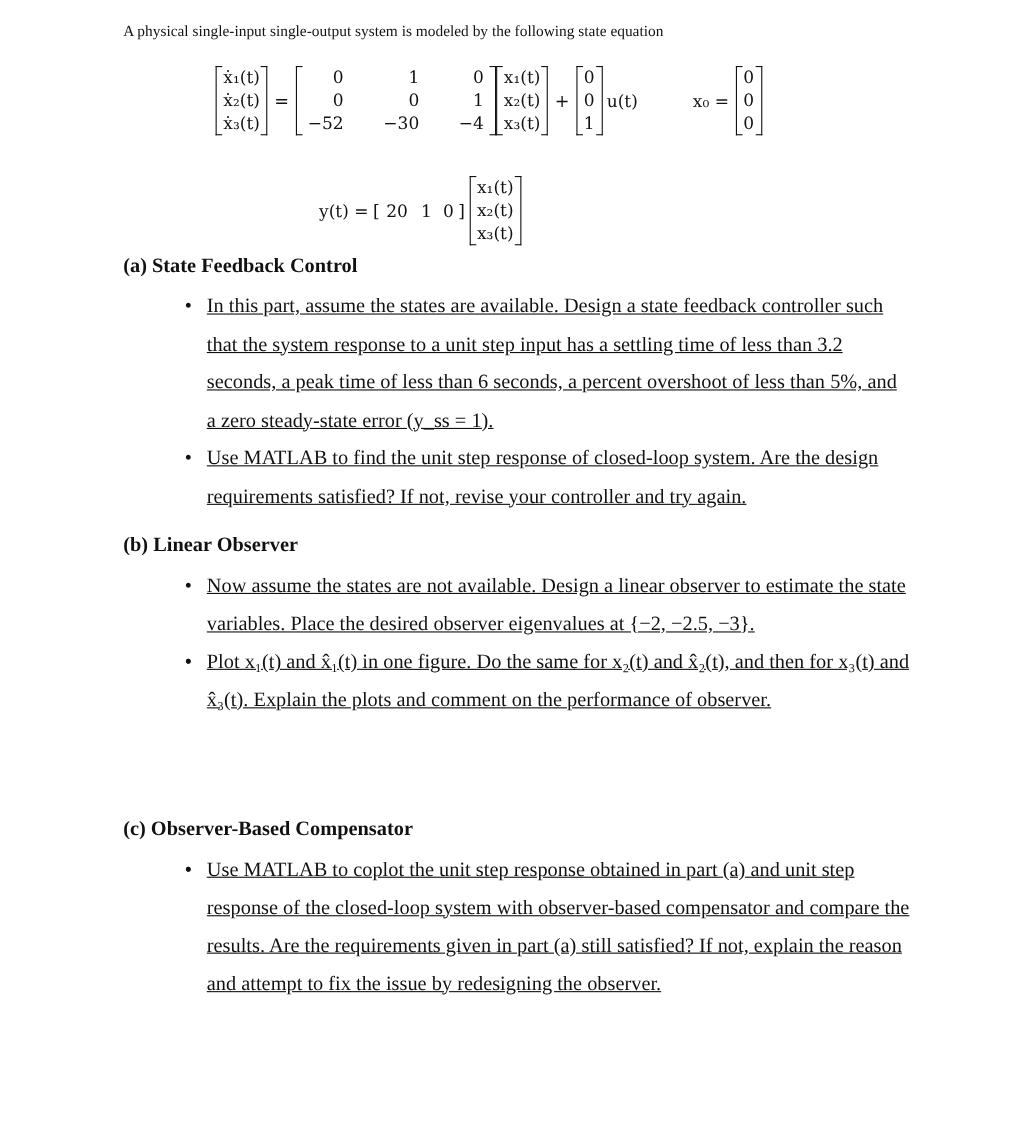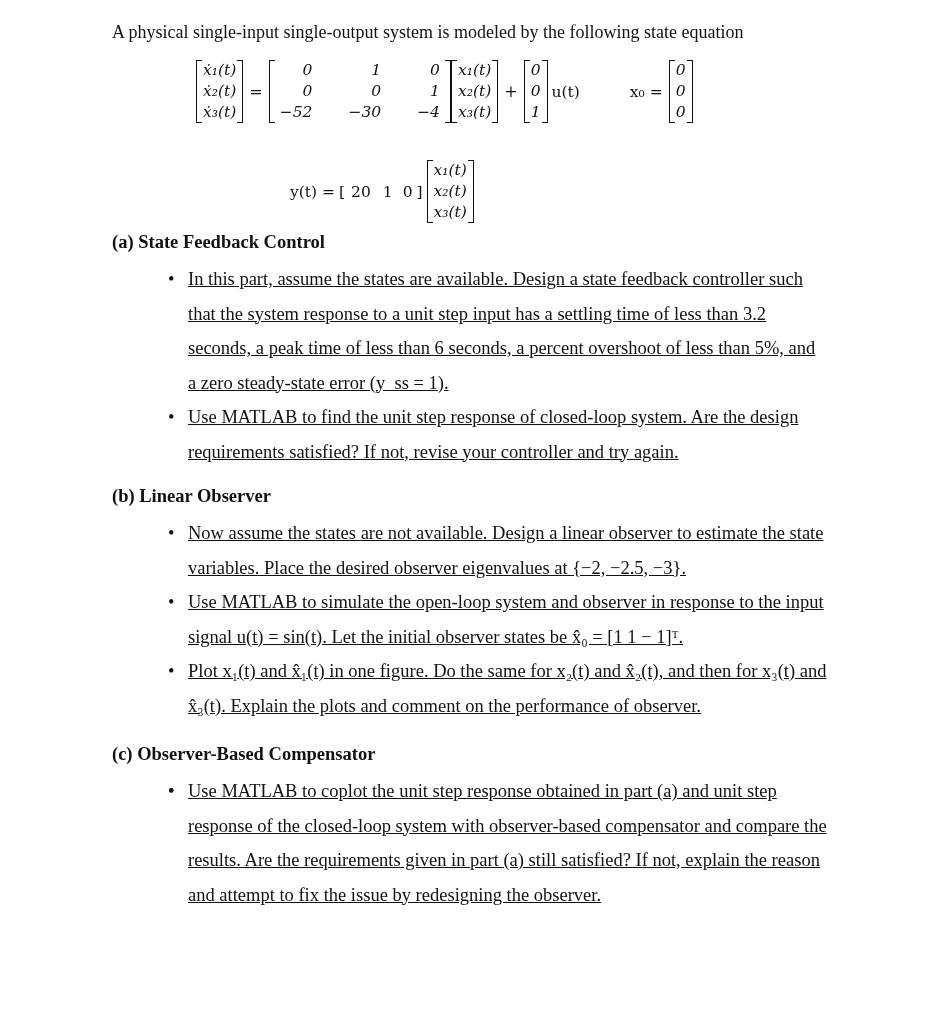--- a/index.html
+++ b/index.html
@@ -1,27 +1,27 @@
 <!DOCTYPE html>
 <html><head>
 <meta charset="utf-8">
 <style>
   html, body { margin:0; padding:0; background:#ffffff; }
   body { width:927px; height:1024px; position:relative; overflow:hidden;
          font-family:"Liberation Serif", serif; color:#111; }
-  .intro { position:absolute; left:112px; top:22px; font-size:18px; white-space:nowrap; }
+  .intro { position:absolute; left:112px; top:22px; font-size:14px; white-space:nowrap; }
   .math { font-family:"DejaVu Serif", serif; font-size:15.5px; }
   .it { }
   .eqrow { position:absolute; display:flex; align-items:center; }
   .mat { display:inline-flex; position:relative; padding:0 5px; }
   .mat::before, .mat::after { content:""; position:absolute; top:0; bottom:0; width:5px;
       border:1.4px solid #111; }
   .mat::before { left:0; border-right:none; }
   .mat::after { right:0; border-left:none; }
-  .mat table { border-collapse:collapse;font-style:italic; }
+  .mat table { border-collapse:collapse; }
   .mat td { padding:0 6px; height:21px; line-height:21px; text-align:right; font-size:15.5px;
             font-family:"DejaVu Serif", serif; }
   .mat.vec td { text-align:left; padding:0 2px; }
   .op { margin:0 6px; font-family:"DejaVu Serif", serif; font-size:16px; }
   .head { position:absolute; left:112px; font-weight:bold; font-size:18.5px; white-space:nowrap; }
   .bullets { position:absolute; left:168px; width:660px; font-size:18.5px; line-height:34.5px; }
   .bullet { position:relative; padding-left:20px; margin:0; }
   .bullet .dot { position:absolute; left:0; top:0; }
   .para-text { text-align:justify;text-decoration:underline; }
 </style>
@@ -144,21 +144,21 @@
 
 <div class="head" style="top:232px;text-align:center;">(a) State Feedback Control</div>
 <div class="bullets" style="top:262px;">
   <p class="bullet"><span class="dot">•</span><span class="para-text">In this part, assume the states are available. Design a state feedback controller such that the system response to a unit step input has a settling time of less than 3.2 seconds, a peak time of less than 6 seconds, a percent overshoot of less than 5%, and a zero steady-state error (y_ss = 1).</span></p>
   <p class="bullet"><span class="dot">•</span><span class="para-text">Use MATLAB to find the unit step response of closed-loop system. Are the design requirements satisfied? If not, revise your controller and try again.</span></p>
 </div>
 
 <div class="head" style="top:486px;">(b) Linear Observer</div>
 <div class="bullets" style="top:516px;">
   <p class="bullet"><span class="dot">•</span><span class="para-text">Now assume the states are not available. Design a linear observer to estimate the state variables. Place the desired observer eigenvalues at {−2, −2.5, −3}.</span></p>
-  <p class="bullet"><span class="dot">•</span><span class="para-text">Use MATLAB to simulate the open-loop system and observer in response to the input signal u(t) = sin(t). Let the initial observer states be x̂₀ = [1 1 − 1]ᵀ.</span></p>
+  <p class="bullet"><span class="dot">•</span></p>
   <p class="bullet"><span class="dot">•</span><span class="para-text">Plot x₁(t) and x̂₁(t) in one figure. Do the same for x₂(t) and x̂₂(t), and then for x₃(t) and x̂₃(t). Explain the plots and comment on the performance of observer.</span></p>
 </div>
 
 <div class="head" style="top:744px;">(c) Observer-Based Compensator</div>
 <div class="bullets" style="top:774px;">
   <p class="bullet"><span class="dot">•</span></p>
   <p class="bullet"><span class="dot">•</span><span class="para-text">Use MATLAB to coplot the unit step response obtained in part (a) and unit step response of the closed-loop system with observer-based compensator and compare the results. Are the requirements given in part (a) still satisfied? If not, explain the reason and attempt to fix the issue by redesigning the observer.</span></p>
 </div>
 
 </body></html>

